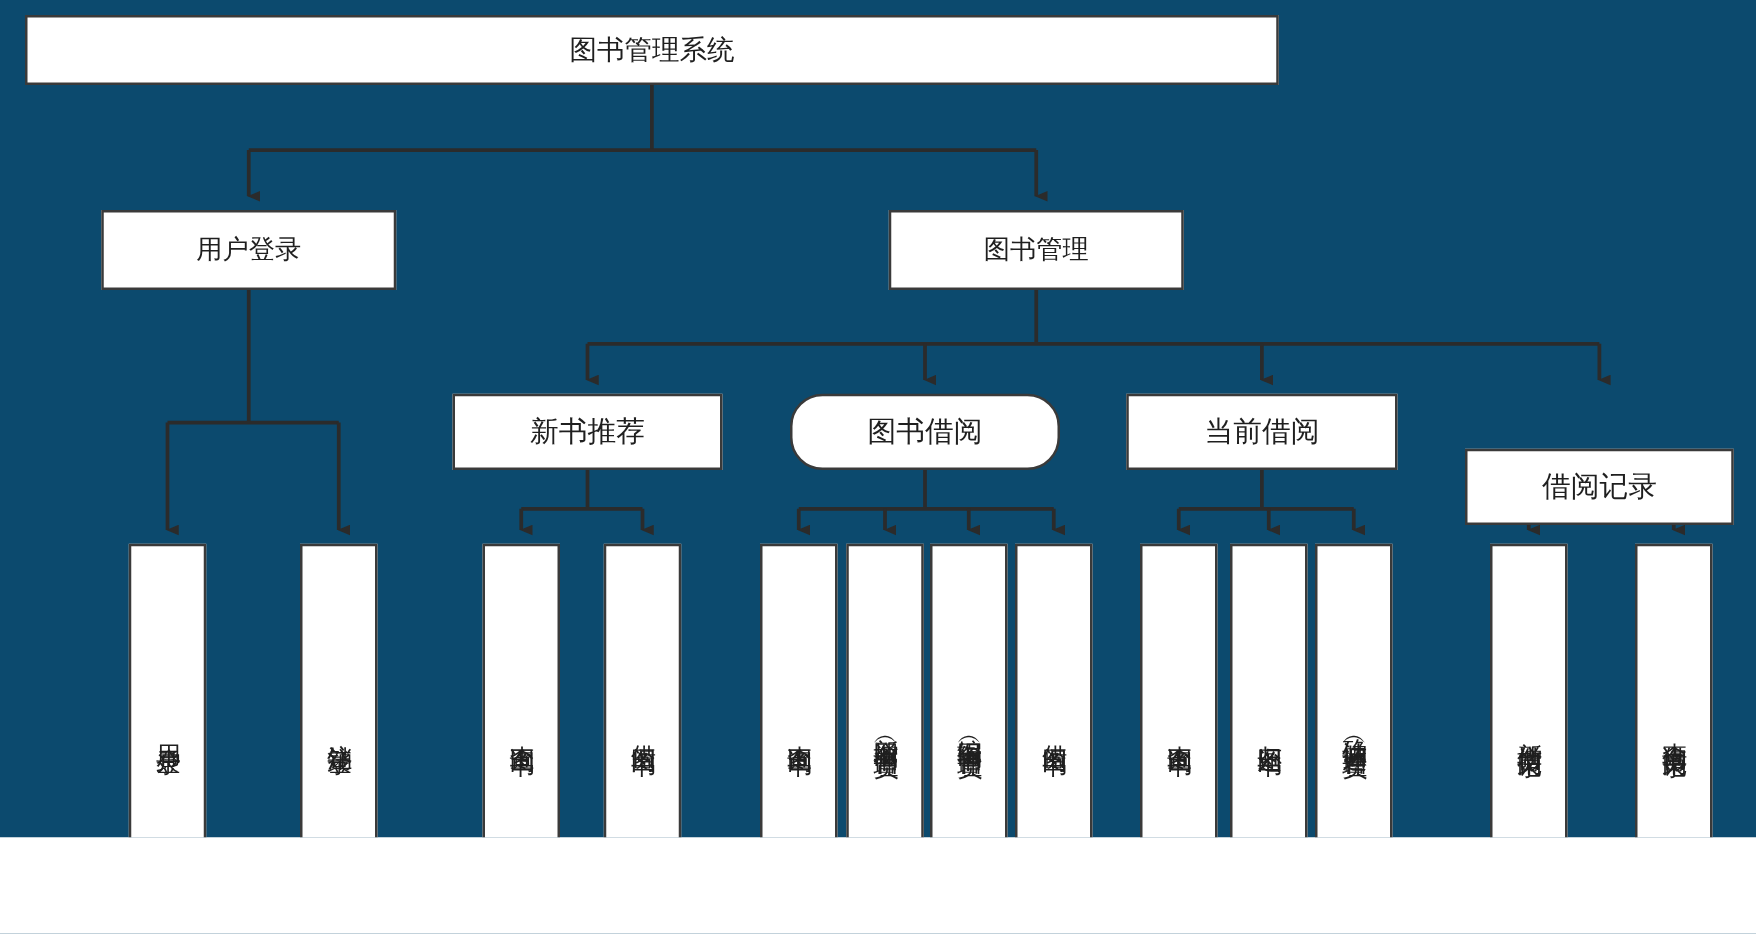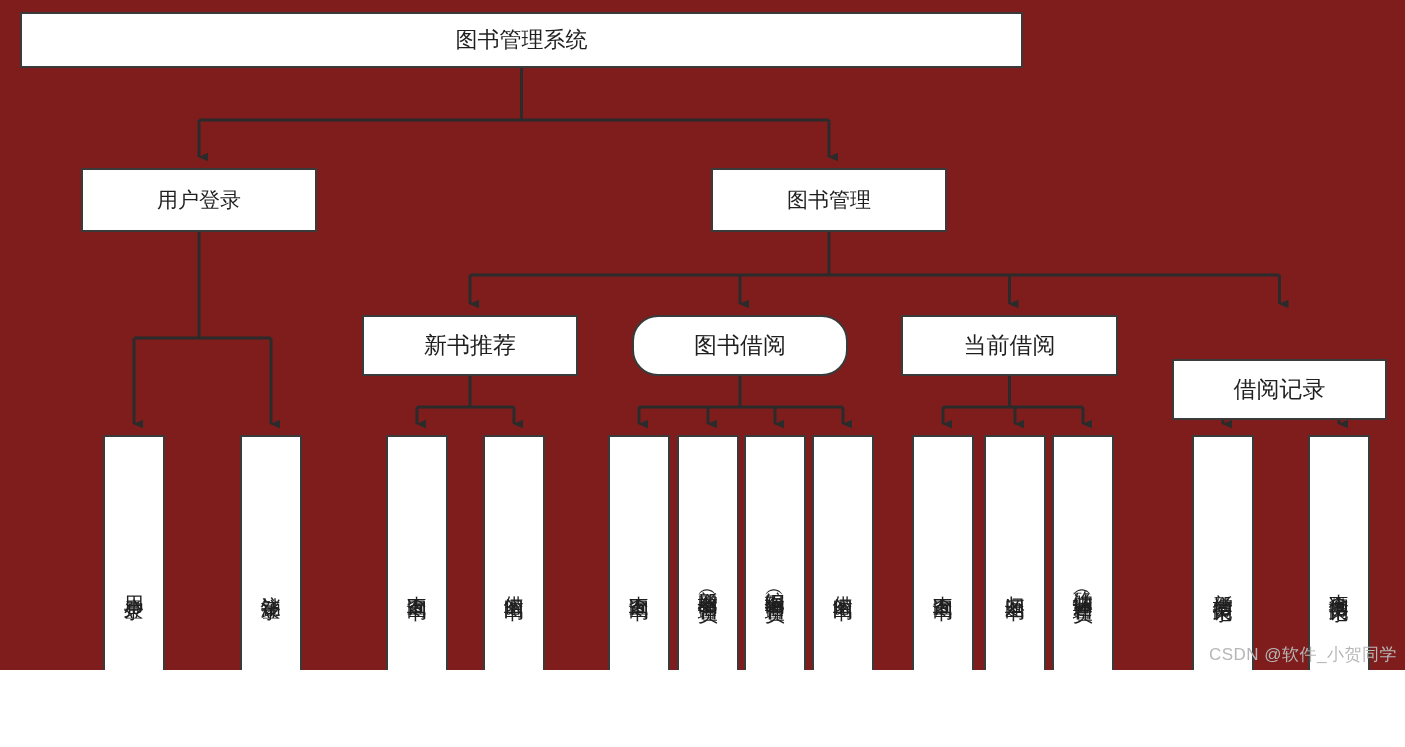--- a/index.html
+++ b/index.html
@@ -8,21 +8,21 @@
     padding: 0;
     background: #ffffff;
   }
   body {
     font-family: "Liberation Sans", "DejaVu Sans", sans-serif;
   }
   #diagram-root {
     position: relative;
     width: 1405px;
     height: 670px;
-    background: #7f1d1d;
+    background: #0c4a6e;
     overflow: hidden;
   }
   #edges-layer {
     position: absolute;
     left: 0;
     top: 0;
     width: 1405px;
     height: 747px;
     pointer-events: none;
   }
@@ -175,14 +175,13 @@
         <span class="node-label">确认归还（管理员）</span>
       </div>
       <div class="node leaf" style="left: 1192px; top: 435px; width: 62px; height: 298px; border-color: rgb(58, 58, 58); background: rgb(255, 255, 255); color: rgb(31, 31, 31);">
         <span class="node-label">新增借阅记录</span>
       </div>
       <div class="node leaf" style="left: 1308px; top: 435px; width: 62px; height: 298px; border-color: rgb(58, 58, 58); background: rgb(255, 255, 255); color: rgb(31, 31, 31);">
         <span class="node-label">查询借阅记录</span>
       </div>
     </div>
 
-  <div id="watermark">CSDN @软件_小贺同学</div>
 </div>
 
 </body></html>

